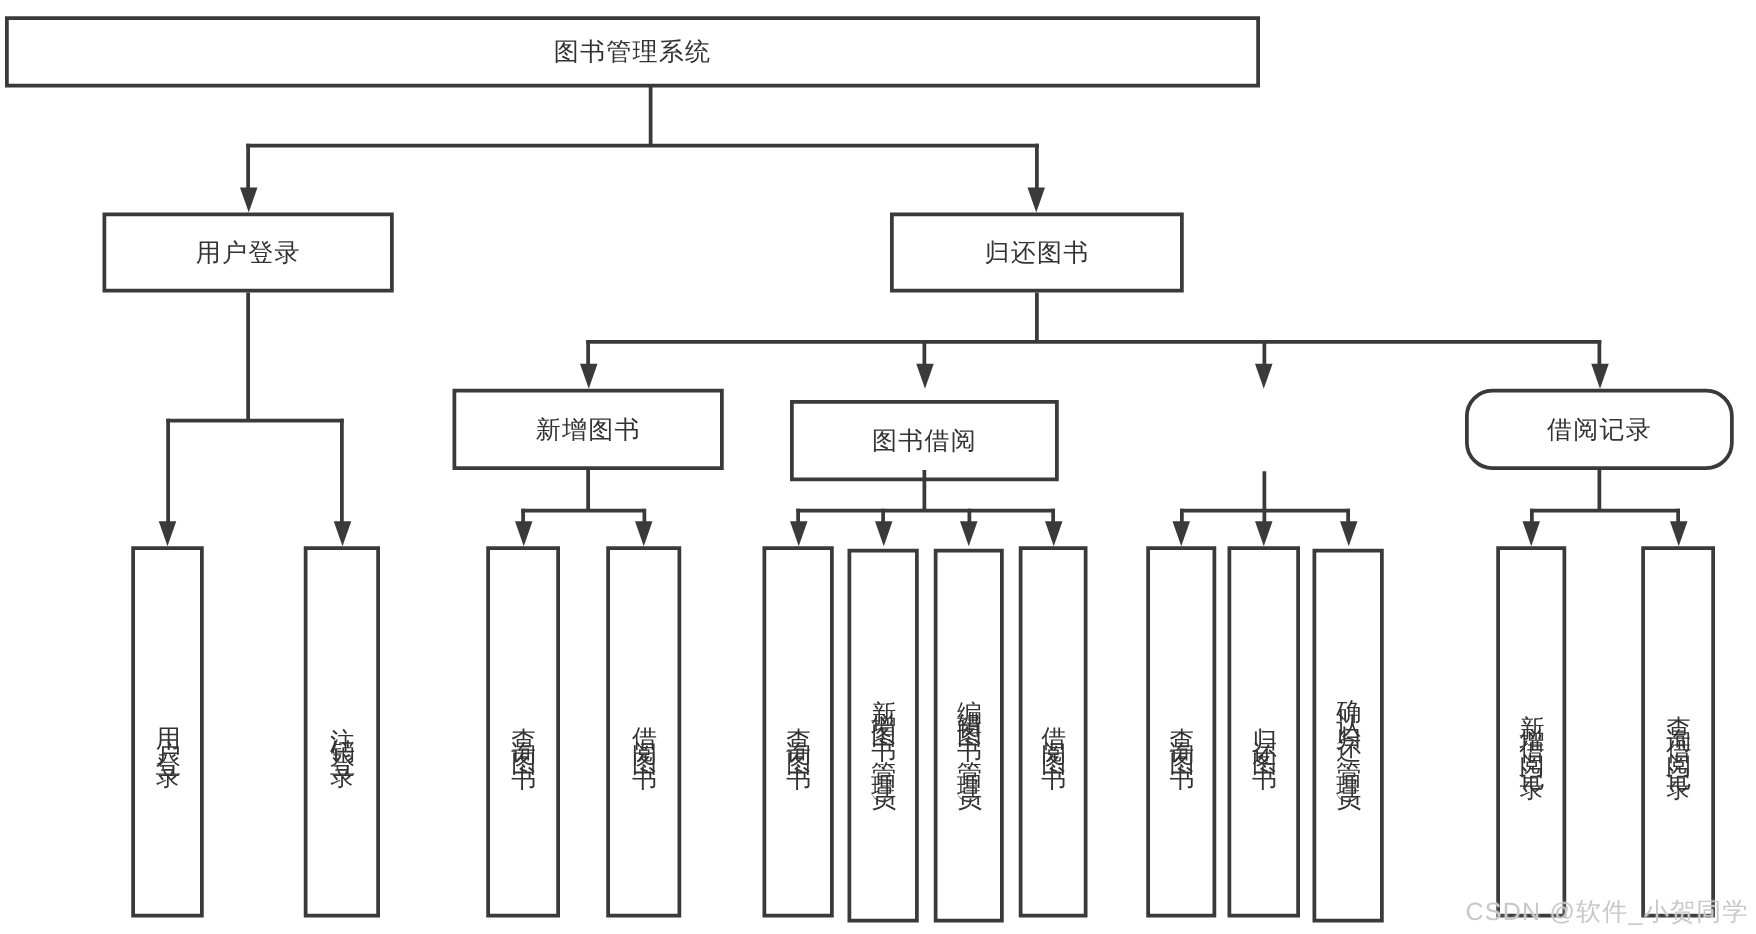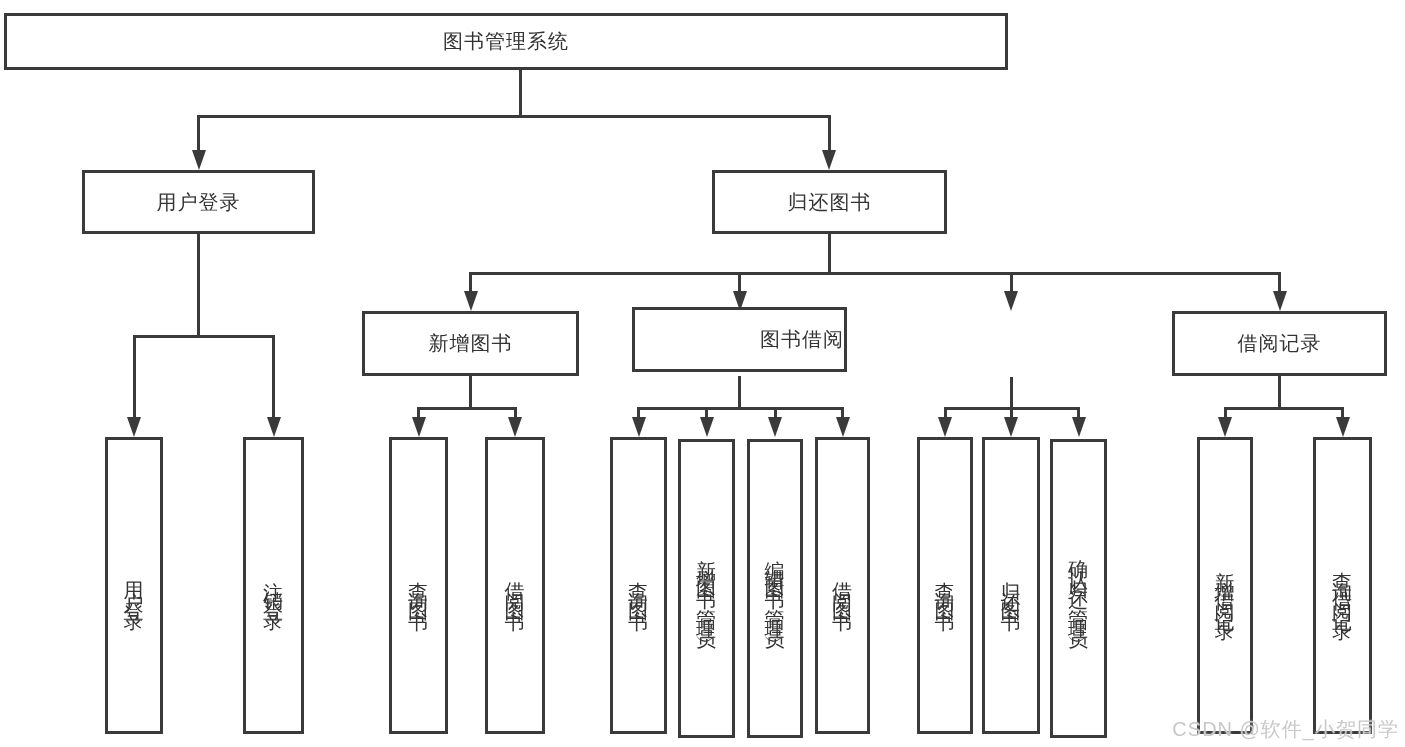--- a/index.html
+++ b/index.html
@@ -76,24 +76,24 @@
   <div class="vl" style="left:738px;top:272px;height:21px;"></div>
   <div class="ah" style="left:732.5px;top:291px;"></div>
   <div class="vl" style="left:1009.5px;top:272px;height:21px;"></div>
   <div class="ah" style="left:1004px;top:291px;"></div>
   <div class="vl" style="left:1278px;top:272px;height:21px;"></div>
   <div class="ah" style="left:1272.5px;top:291px;"></div>
 
   <div class="box hbox" style="left:362px;top:311px;width:217px;height:65px;">
     <span>新增图书</span>
   </div>
-  <div class="box hbox" style="left:632px;top:307px;width:215px;height:65px;justify-content:flex-end;">
+  <div class="box hbox" style="left:632px;top:320px;width:215px;height:65px;">
     <span>图书借阅</span>
   </div>
-  <div class="box hbox" style="left:1172px;top:311px;width:215px;height:65px;">
+  <div class="box hbox" style="left:1172px;top:311px;width:215px;height:65px;border-radius:22px;">
     <span>借阅记录</span>
   </div>
 
   <div class="vl" style="left:469px;top:376px;height:33px;"></div>
   <div class="hl" style="left:417px;top:407px;width:99px;"></div>
   <div class="vl" style="left:417px;top:407px;height:12px;"></div>
   <div class="ah" style="left:411.5px;top:417px;"></div>
   <div class="vl" style="left:513.5px;top:407px;height:12px;"></div>
   <div class="ah" style="left:508px;top:417px;"></div>
 

